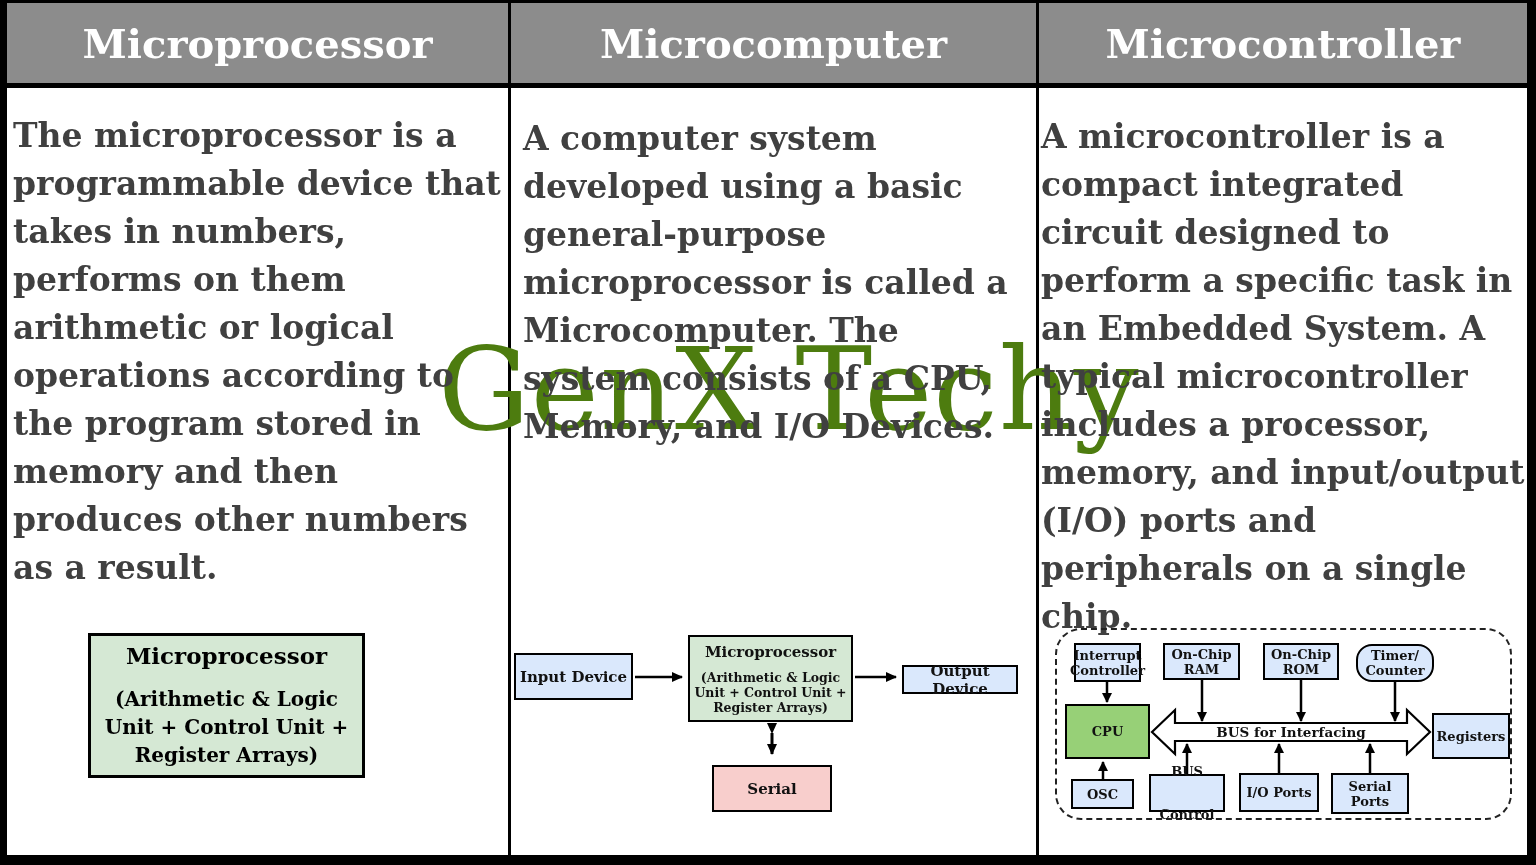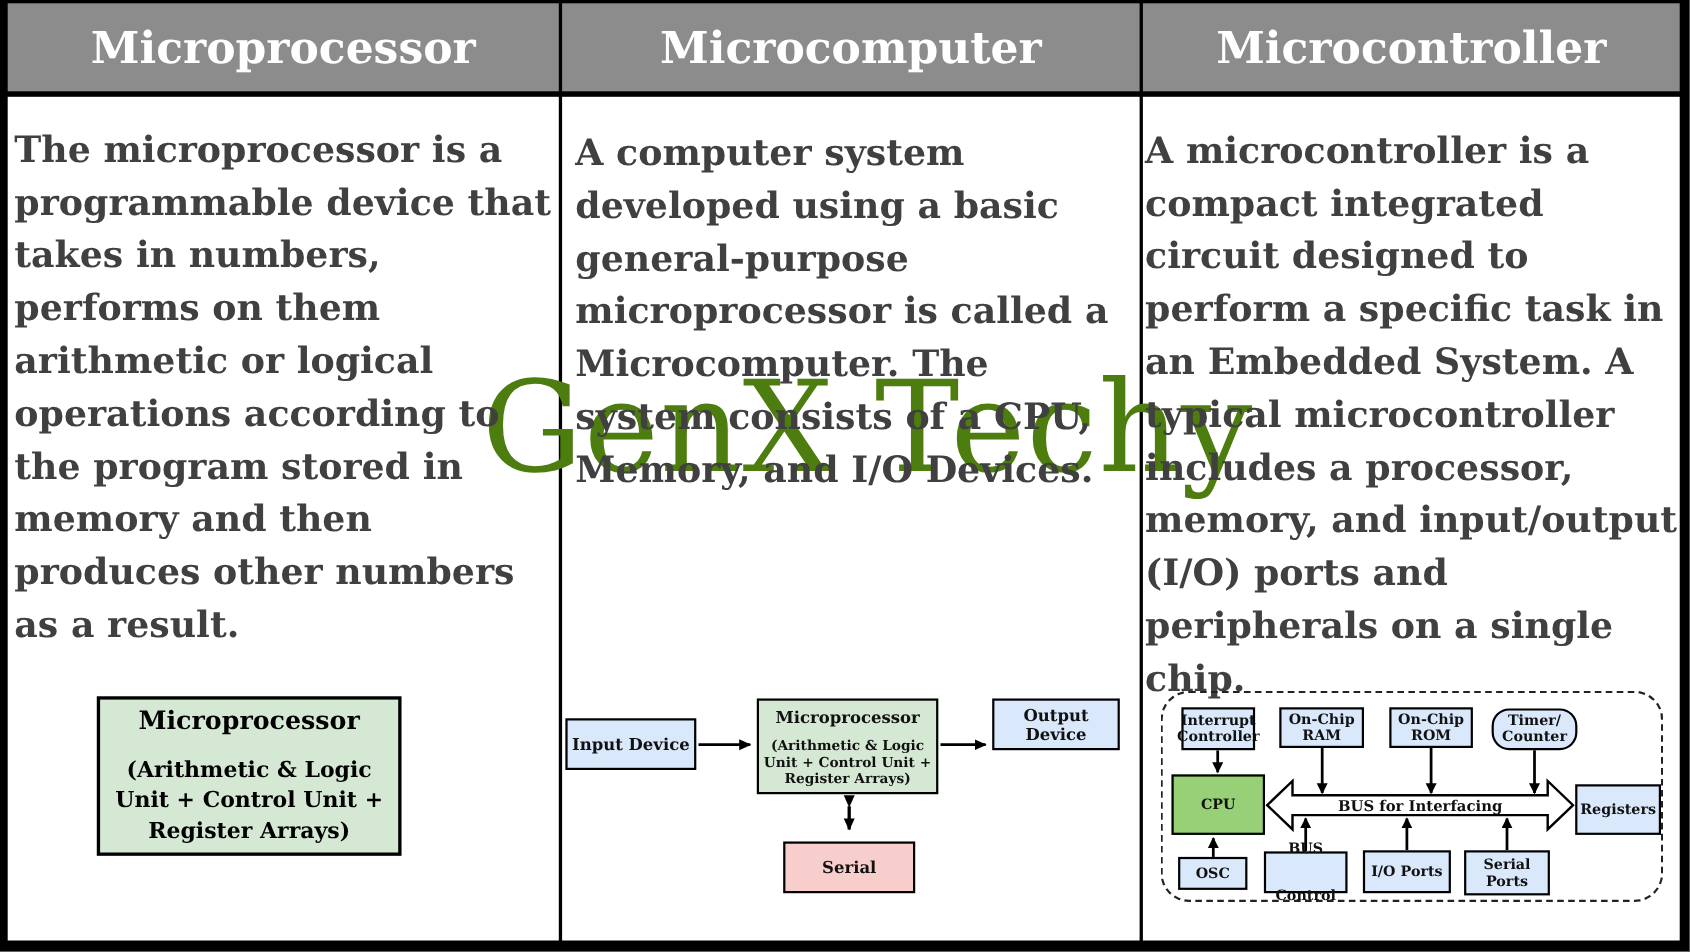--- a/index.html
+++ b/index.html
@@ -54,21 +54,21 @@
   }
   .blue { background:#dae8fc; }
   .pink { background:#f8cecc; }
   .greenL { background:#d5e8d4; }
   .greenB { background:#97d077; }
 
   
   .c2-input  { left:3px;   top:565px; width:119px; height:47px; font-size:15px; border-width:2.5px;}
   .c2-proc   { left:177px; top:547px; width:165px; height:87px; font-size:15px; border-width:2.5px;}
   .c2-proc .sub { font-size:12.5px; line-height:15px; margin-top:9px; }
-  .c2-output { left:391px; top:547px; width:116px; height:47px; font-size:15px; border-width:2.5px;}
+  .c2-output { left:391px; top:577px; width:116px; height:29px; font-size:15px; border-width:2.5px;}
   .c2-memory { left:201px; top:677px; width:120px; height:47px; font-size:15px; border-width:2.5px;}
   .c2-svg { position:absolute; z-index:2; left:0; top:0; width:525px; height:767px; }
 
   
   .mcu {
     position:absolute; z-index:2; left:16px; top:540px; width:457px; height:192px;
     border:2px dashed #222; border-radius:26px;
   }
   .mcu .dbox { font-size:13px; line-height:15px; }
   .m-int   { left:17px;  top:13px;  width:67px; height:39px; font-size:11.5px; line-height:14px;}

